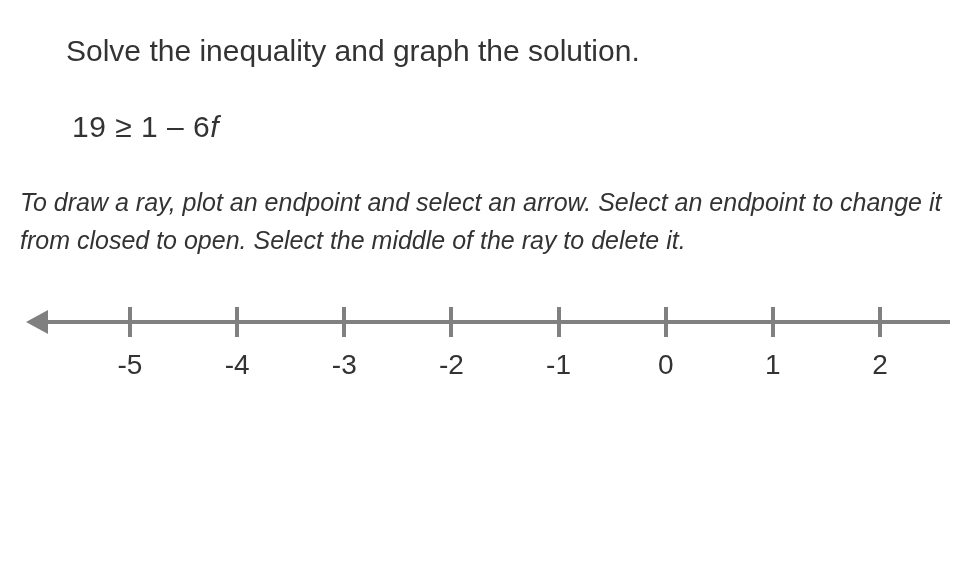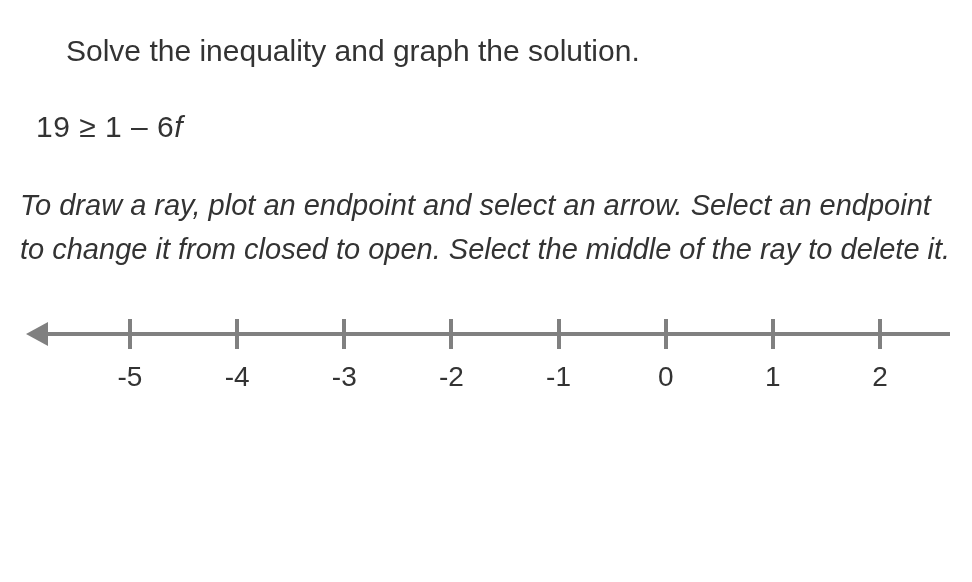--- a/index.html
+++ b/index.html
@@ -17,29 +17,29 @@
       position: relative;
     }
     .prompt {
       font-size: 30px;
       line-height: 1.4;
       margin-bottom: 38px;
       margin-left: 46px;
     }
     .inequality {
       font-size: 30px;
-      margin-left: 16px;
+      margin-left: 52px;
       margin-bottom: 40px;
       letter-spacing: 0.5px;
     }
     .inequality .var {
       font-style: italic;
     }
     .instructions {
-      font-size: 29px;
+      font-size: 25px;
       font-style: italic;
       line-height: 1.5;
       margin-bottom: 35px;
       color: #333333;
     }
     .numberline-container {
       position: relative;
       width: 920px;
       height: 100px;
       margin-left: 10px;

